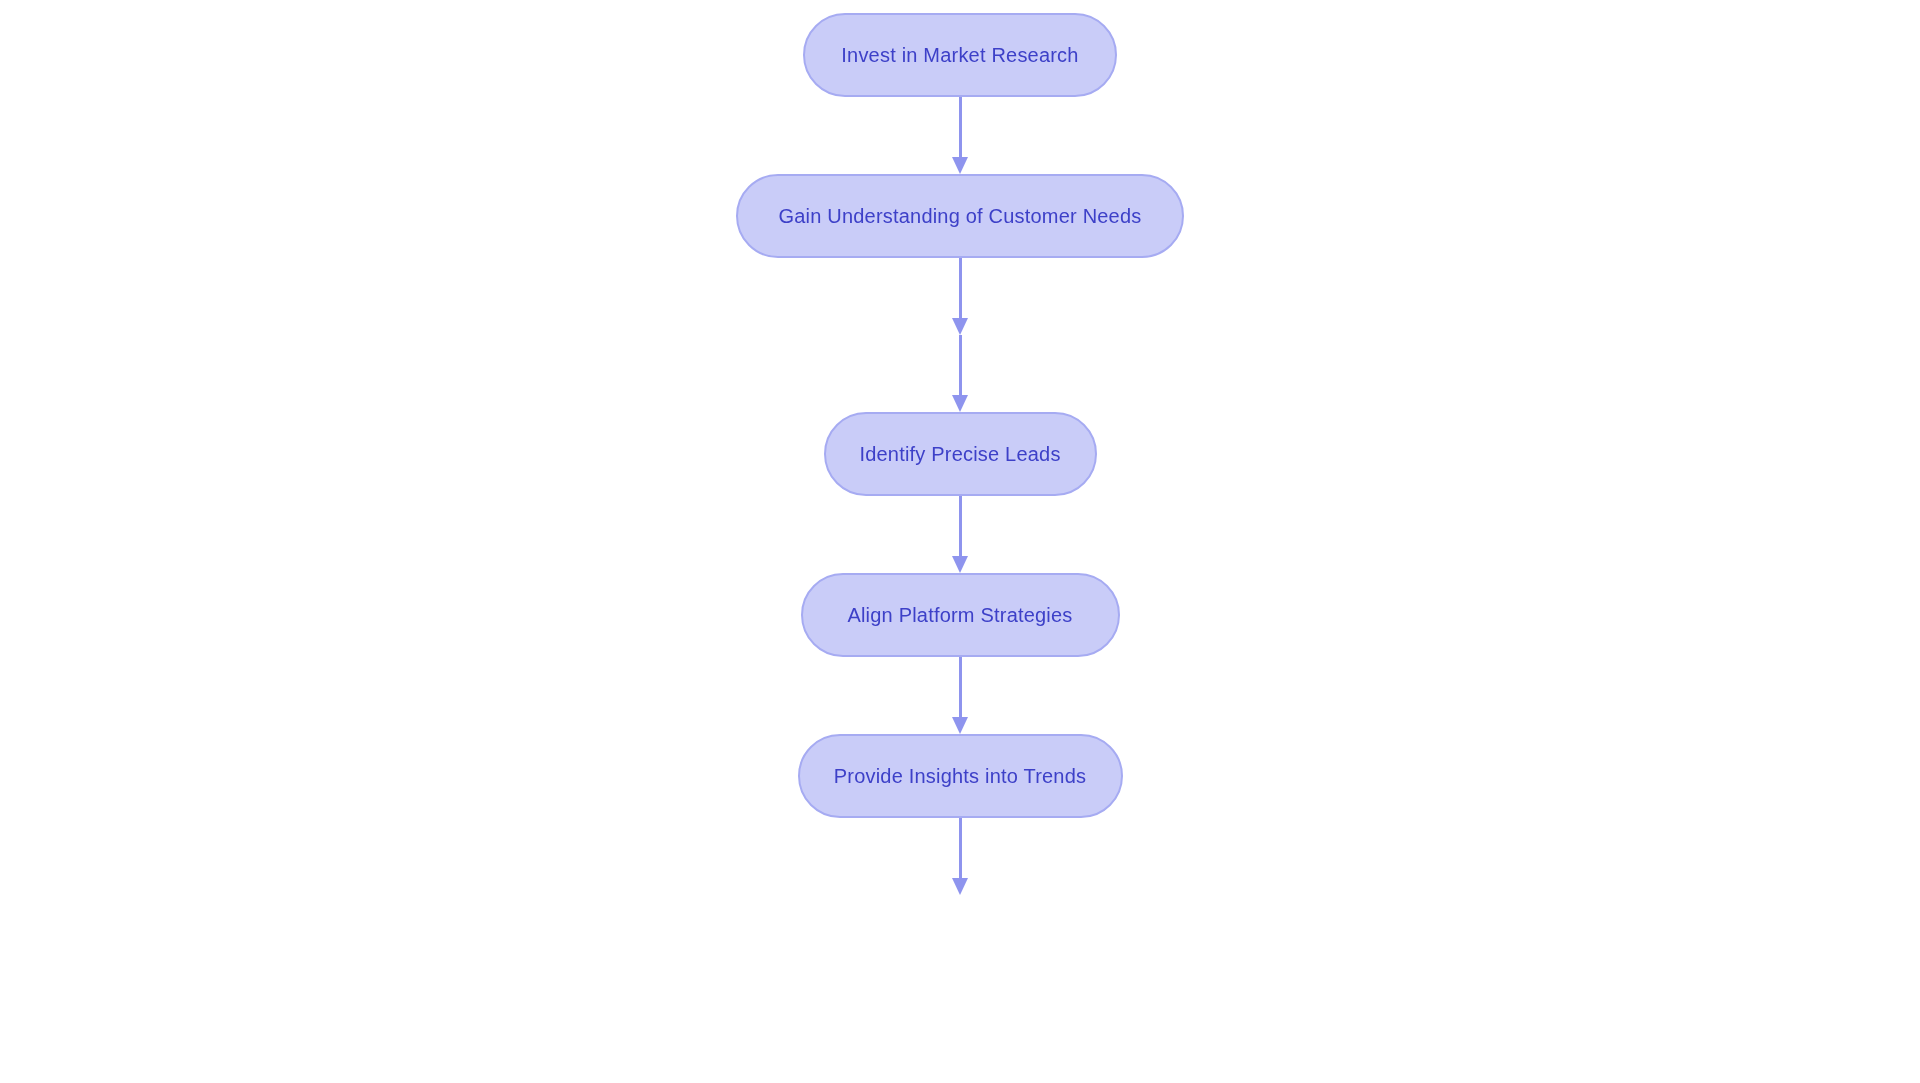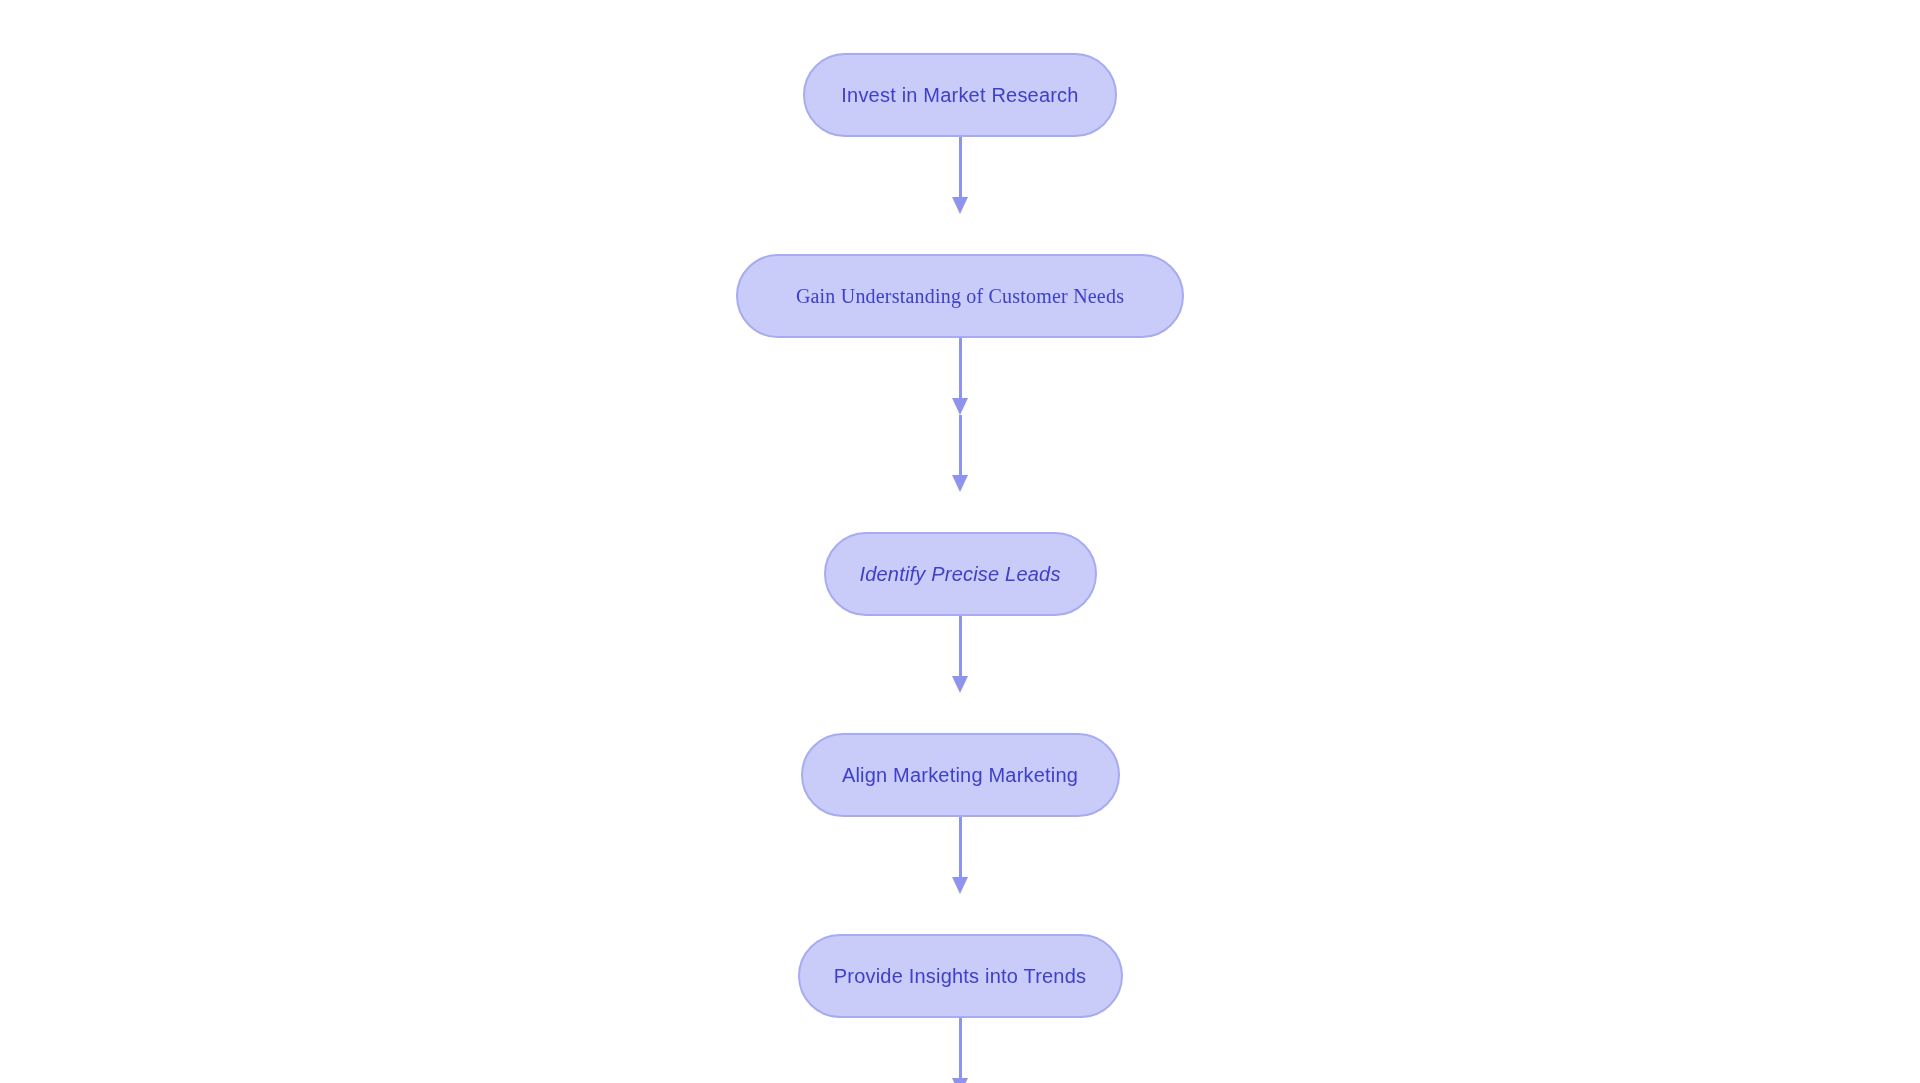--- a/index.html
+++ b/index.html
@@ -26,21 +26,20 @@
   .node {
     flex: 0 0 auto;
     height: 84px;
     box-sizing: border-box;
     border-radius: 42px;
     background: var(--node-fill, #c9ccf8);
     border: 2px solid var(--node-border, #a6abf2);
     display: flex;
     align-items: center;
     justify-content: center;
-    margin-top: 40px;
   }
   .node-label {
     font-size: 20px;
     letter-spacing: 0.2px;
     color: var(--node-text, #3d40c8);
     white-space: nowrap;
   }
   .connector {
     flex: 0 0 auto;
     width: 20px;
@@ -67,40 +66,40 @@
 <body>
 
 <main class="flowchart" id="flowchart">
     <div class="node" style="width: 314px;">
       <span class="node-label">Invest in Market Research</span>
     </div>
     <div class="connector">
       <div class="connector-stem"></div>
       <div class="connector-head"></div>
     </div>
-    <div class="node" style="width: 448px; font-family: Liberation Serif, serif;">
+    <div class="node" style="width: 448px;">
       <span class="node-label">Gain Understanding of Customer Needs</span>
     </div>
     <div class="connector">
       <div class="connector-stem"></div>
       <div class="connector-head"></div>
     </div>
     <div class="connector">
       <div class="connector-stem"></div>
       <div class="connector-head"></div>
     </div>
-    <div class="node" style="width: 273px; font-style: italic;">
+    <div class="node" style="width: 273px;">
       <span class="node-label">Identify Precise Leads</span>
     </div>
     <div class="connector">
       <div class="connector-stem"></div>
       <div class="connector-head"></div>
     </div>
     <div class="node" style="width: 319px;">
-      <span class="node-label">Align Marketing Marketing</span>
+      <span class="node-label">Align Platform Strategies</span>
     </div>
     <div class="connector">
       <div class="connector-stem"></div>
       <div class="connector-head"></div>
     </div>
     <div class="node" style="width: 325px;">
       <span class="node-label">Provide Insights into Trends</span>
     </div>
     <div class="connector">
       <div class="connector-stem"></div>

